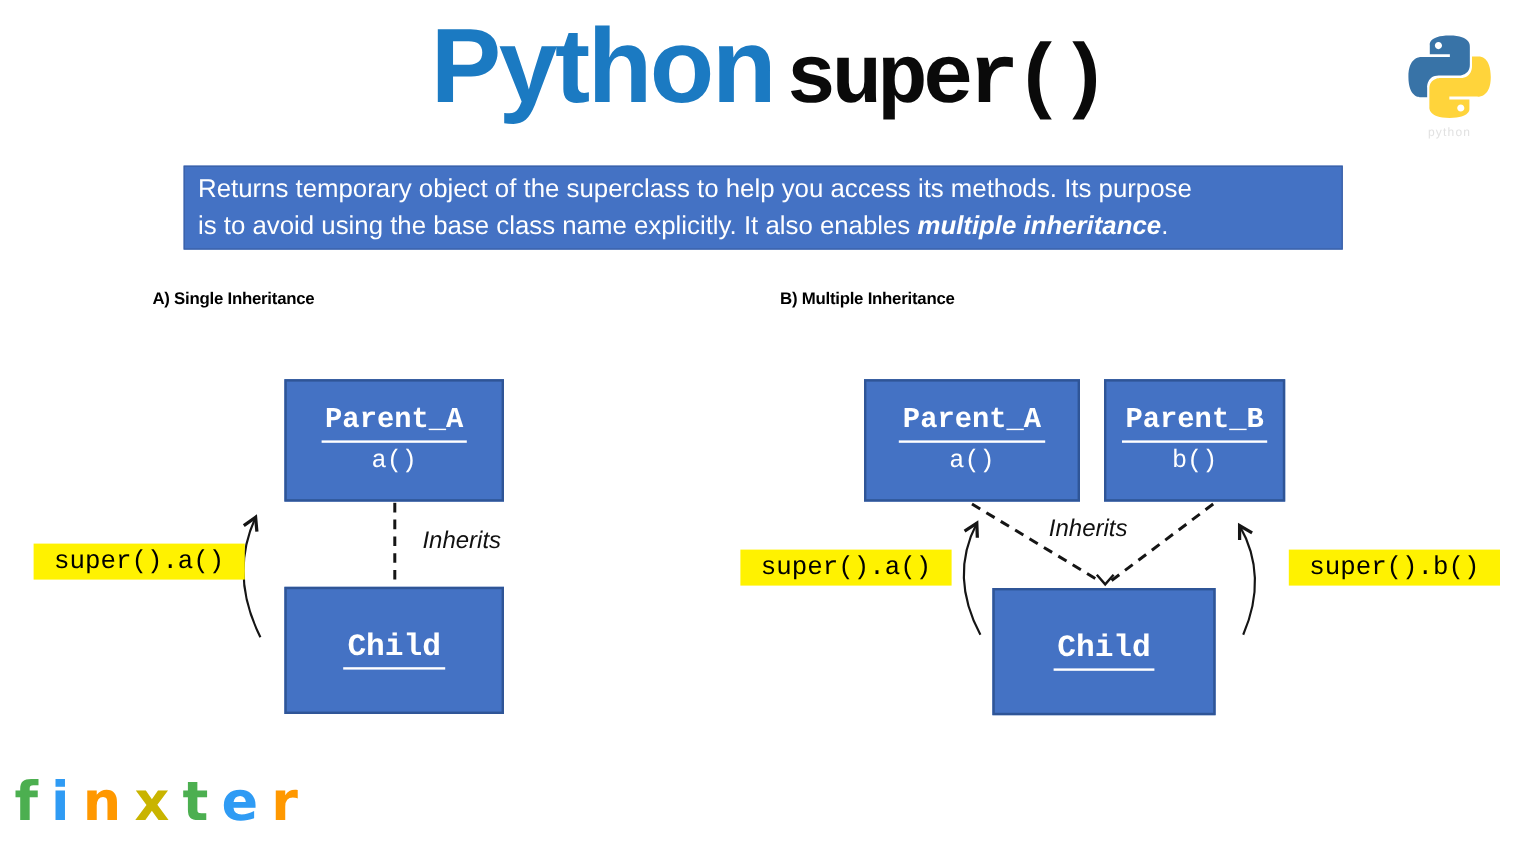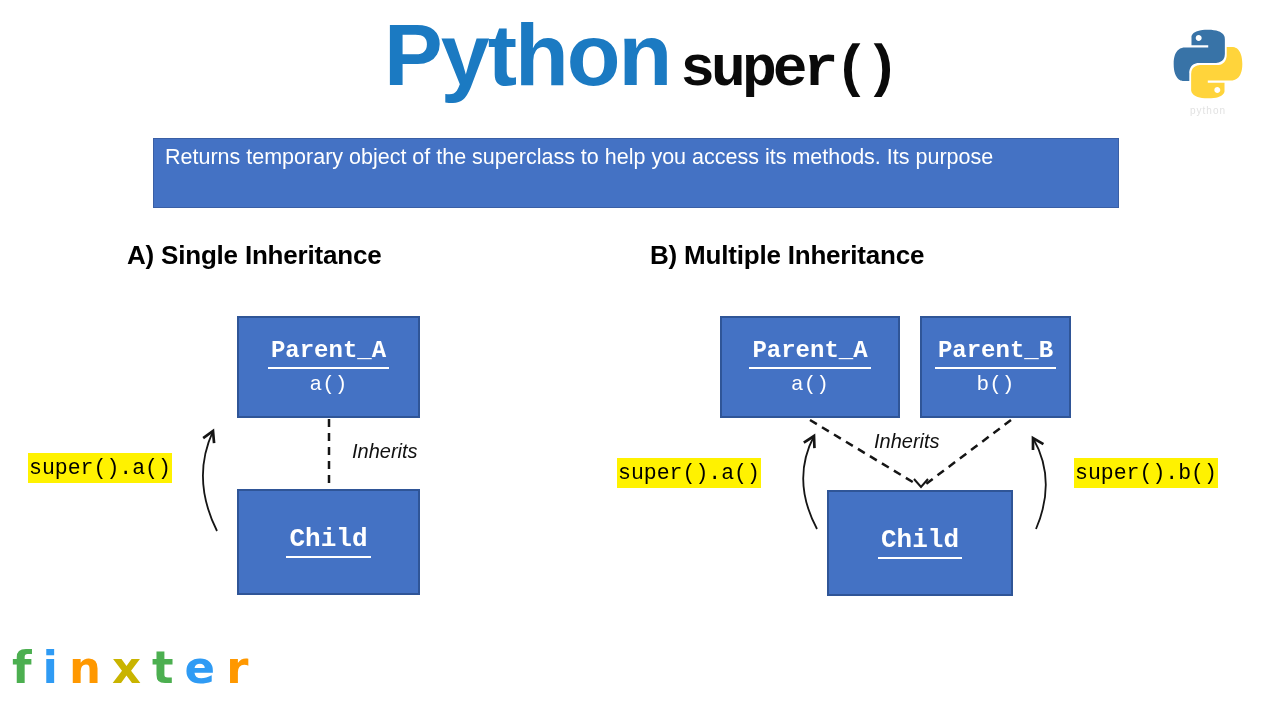--- a/index.html
+++ b/index.html
@@ -4,36 +4,36 @@
 <style>
   html,body{margin:0;padding:0;background:#fff;}
   .stage{position:relative;width:1280px;height:720px;background:#ffffff;overflow:hidden;
          font-family:"Liberation Sans",sans-serif;}
 
   
   .title{position:absolute;left:0;top:4px;width:100%;text-align:center;white-space:nowrap;}
   .title-python{color:var(--title-blue,#1b7ac2);font-family:"Liberation Sans",sans-serif;
                 font-weight:bold;font-size:88px;letter-spacing:-2px;}
   .title-super{font-family:"Liberation Mono","DejaVu Sans Mono",monospace;font-weight:bold;
-               font-size:58px;color:#0a0a0a;margin-left:10px;letter-spacing:-4px;}
+               font-size:70px;color:#0a0a0a;margin-left:10px;letter-spacing:-4px;}
 
   
   .python-logo{position:absolute;left:1164px;top:24px;width:88px;text-align:center;}
   .python-logo svg{display:block;margin:0 auto;}
   .logo-caption{color:#e2e2e2;font-size:10px;letter-spacing:1px;margin-top:1px;}
 
   
   .desc-box{position:absolute;left:137px;top:138px;width:966px;height:70px;box-sizing:border-box;
             background:var(--box-fill,#4472c4);border:1px solid #3a5fa5;color:#fff;
             font-size:21.5px;padding:3px 0 0 11px;margin-left:16px;}
   .desc-line{line-height:31px;white-space:nowrap;}
   .desc-em{font-weight:bold;font-style:italic;}
 
   
-  .sec-heading{position:absolute;font-weight:bold;font-size:26px;letter-spacing:-0.2px;color:#000;}
+  .sec-heading{position:absolute;font-weight:bold;font-size:14px;letter-spacing:-0.2px;color:#000;}
   #headingA{left:127px;top:240px;}
   #headingB{left:650px;top:240px;}
 
   
   .uml-box{position:absolute;box-sizing:border-box;background:var(--box-fill,#4472c4);
            border:2px solid var(--box-border,#2f5597);color:#fff;display:flex;flex-direction:column;
            align-items:center;justify-content:center;
            font-family:"Liberation Mono","DejaVu Sans Mono",monospace;}
   #boxAParent {left:237px;top:316px;width:183px;height:102px;}
   #boxAChild  {left:237px;top:489px;width:183px;height:106px;}
@@ -46,21 +46,21 @@
   .uml-method{font-weight:normal;font-size:21px;margin-top:4px;}
 
   
   .inherits{position:absolute;font-style:italic;font-size:20px;color:#111;}
   #inheritsA{left:352px;top:440px;}
   #inheritsB{left:874px;top:430px;}
 
   
   .super-label{position:absolute;font-family:"Liberation Mono","DejaVu Sans Mono",monospace;
                font-size:21.5px;background:var(--yellow,#fff200);color:#000;
-               padding:3px 1px;white-space:nowrap;}
+               padding:3px 17px;white-space:nowrap;}
   #superA {left:28px;top:453px;}
   #superB1{left:617px;top:458px;}
   #superB2{left:1074px;top:458px;}
 
   
   .overlay{position:absolute;left:0;top:0;pointer-events:none;}
   .dash{stroke:#151515;stroke-width:2.5;stroke-dasharray:8 6;fill:none;}
   .curve{stroke:#151515;stroke-width:1.8;fill:none;}
 
   
@@ -80,20 +80,21 @@
   <div class="python-logo">
     <svg width="80" height="80" viewBox="0 0 110 110">
       <path d="M54.9 7.8c-24.1 0-22.6 10.5-22.6 10.5l0 10.8 23 0 0 3.2-32.1 0c0 0-15.4-1.7-15.4 22.6 0 24.3 13.5 23.4 13.5 23.4l8 0 0-11.3c0 0-0.4-13.5 13.3-13.5l22.8 0c0 0 12.8 0.2 12.8-12.4l0-20.8c0 0 1.9-12.5-23.3-12.5zM42.2 15.1c2.3 0 4.1 1.9 4.1 4.1 0 2.3-1.9 4.1-4.1 4.1-2.3 0-4.1-1.9-4.1-4.1 0-2.3 1.9-4.1 4.1-4.1z" fill="#3873a7"></path>
       <path d="M55.1 102.2c24.1 0 22.6-10.5 22.6-10.5l0-10.8-23 0 0-3.2 32.1 0c0 0 15.4 1.7 15.4-22.6 0-24.3-13.5-23.4-13.5-23.4l-8 0 0 11.3c0 0 0.4 13.5-13.3 13.5l-22.8 0c0 0-12.8-0.2-12.8 12.4l0 20.8c0 0-1.9 12.5 23.3 12.5zM67.8 94.9c-2.3 0-4.1-1.9-4.1-4.1 0-2.3 1.9-4.1 4.1-4.1 2.3 0 4.1 1.9 4.1 4.1 0 2.3-1.9 4.1-4.1 4.1z" fill="#ffd43b"></path>
     </svg>
     <div class="logo-caption">python</div>
   </div>
 
   <div class="desc-box">
     <div class="desc-line">Returns temporary object of the superclass to help you access its methods. Its purpose</div>
+    <div class="desc-line"><span>is to avoid using the base class name explicitly. It also enables </span><span class="desc-em">multiple inheritance</span><span>.</span></div>
   </div>
 
   <div class="sec-heading" id="headingA">A) Single Inheritance</div>
   <div class="sec-heading" id="headingB">B) Multiple Inheritance</div>
 
   <svg class="overlay" width="1280" height="720" viewBox="0 0 1280 720">
     <defs>
       <marker id="ah" viewBox="0 0 12 12" refX="9" refY="6" markerWidth="10" markerHeight="10" orient="auto">
         <path d="M2 2 L9 6 L2 10" fill="none" stroke="#151515" stroke-width="1.8"></path>
       </marker>

